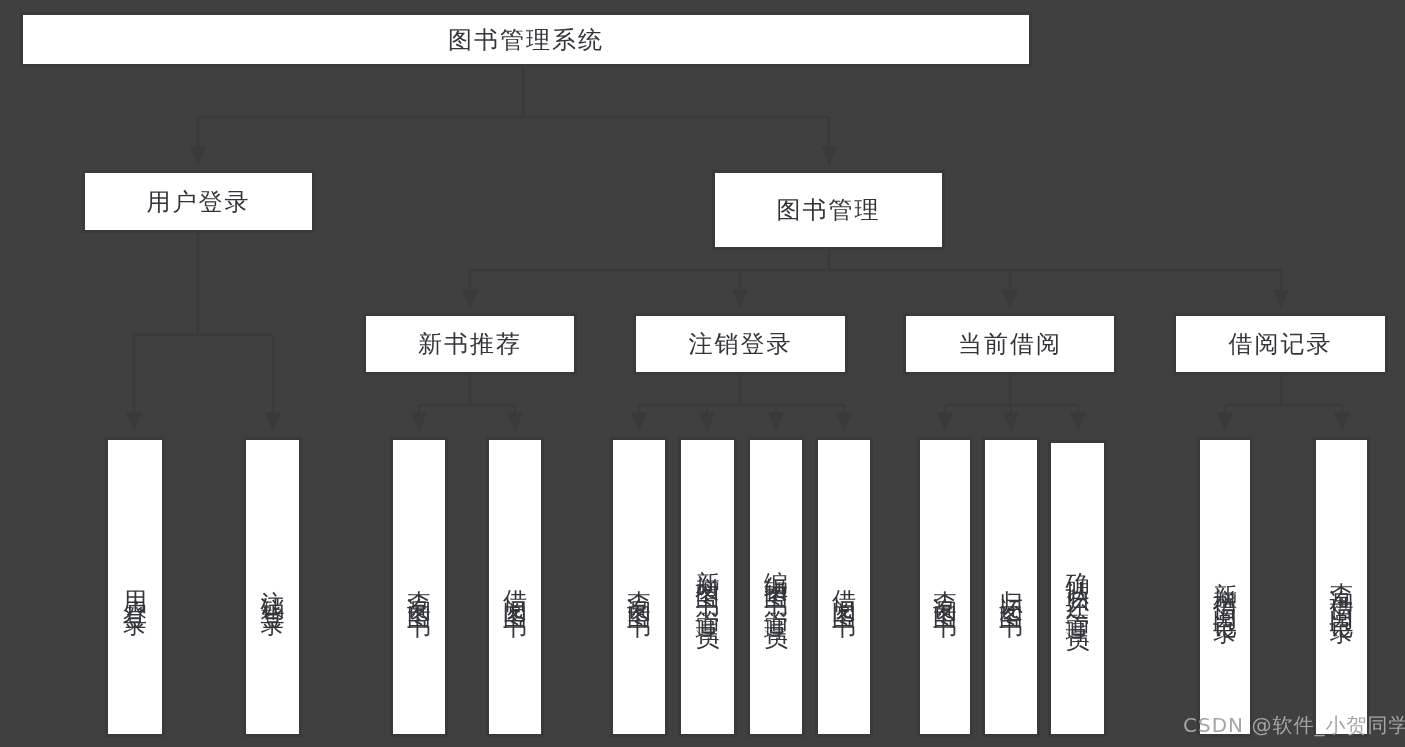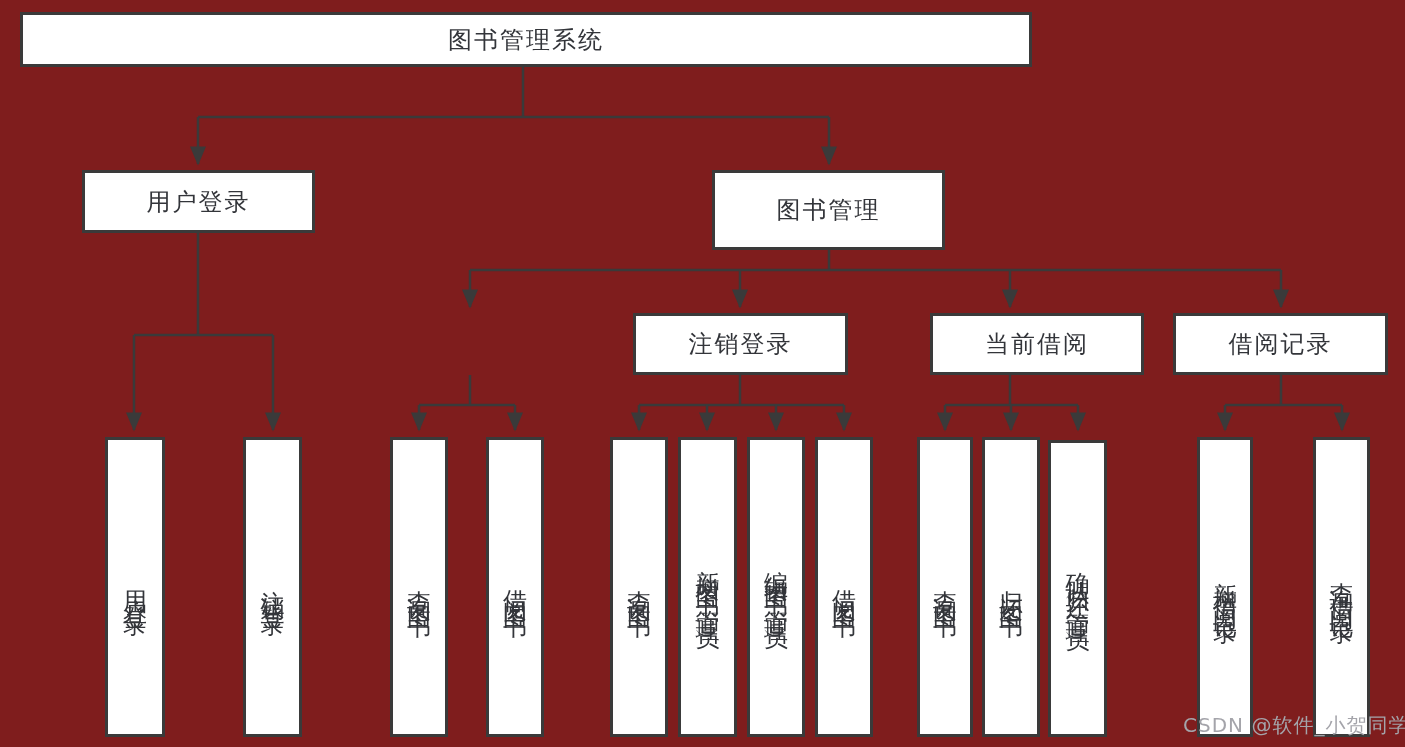--- a/index.html
+++ b/index.html
@@ -1,20 +1,20 @@
 <!DOCTYPE html>
 <html><head>
 <meta charset="utf-8">
 <style>
   * { margin:0; padding:0; box-sizing:border-box; }
   html,body { background:#ffffff; }
   .canvas {
     position:relative;
     width:1405px; height:747px;
-    background:#7f1d1d;
+    background:#404040;
     font-family:"DejaVu Sans","Liberation Sans",sans-serif;
     overflow:hidden;
   }
   svg.connectors { position:absolute; left:0; top:0; z-index:1; }
   .node {
     position:absolute;
     background:#ffffff;
     border:3px solid #3a3a3a;
     display:flex; align-items:center; justify-content:center;
     z-index:2;
@@ -104,24 +104,27 @@
     <span>图书管理系统</span>
   </div>
 
   <div class="node hnode" style="left:82px; top:170px; width:233px; height:63px;">
     <span>用户登录</span>
   </div>
   <div class="node hnode" style="left:712px; top:170px; width:233px; height:80px;">
     <span>图书管理</span>
   </div>
 
+  <div class="node hnode" style="left:363px; top:313px; width:214px; height:62px;">
+    <span>新书推荐</span>
+  </div>
   <div class="node hnode" style="left:633px; top:313px; width:215px; height:62px;">
     <span>注销登录</span>
   </div>
-  <div class="node hnode" style="left:903px; top:313px; width:214px; height:62px;margin-left:27px;">
+  <div class="node hnode" style="left:903px; top:313px; width:214px; height:62px;">
     <span>当前借阅</span>
   </div>
   <div class="node hnode" style="left:1173px; top:313px; width:215px; height:62px;">
     <span>借阅记录</span>
   </div>
 
   <div class="node vnode" style="left:105px; top:437px; width:60px; height:300px;">
     <span>用户登录</span>
   </div>
   <div class="node vnode" style="left:243px; top:437px; width:59px; height:300px;">

